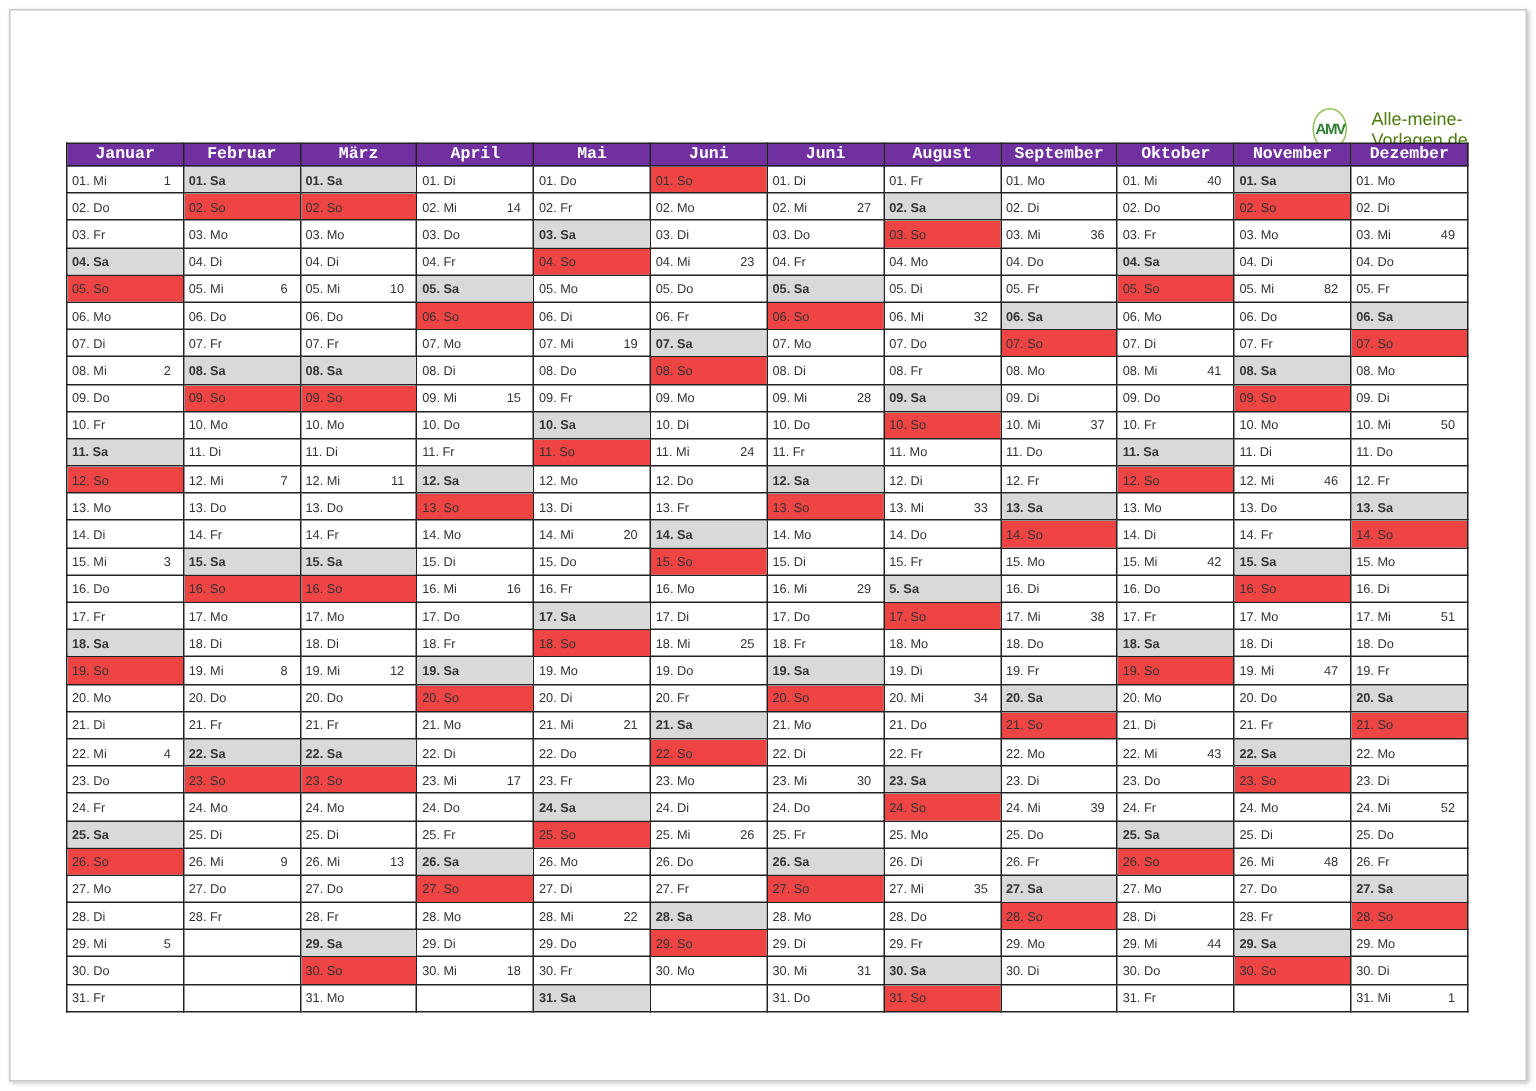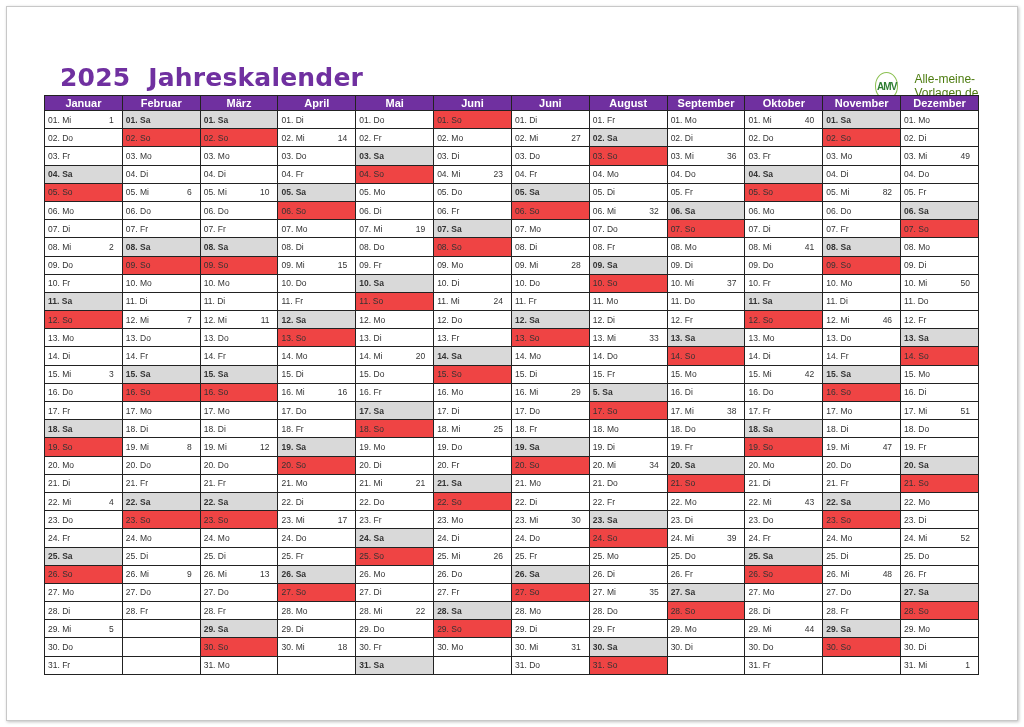--- a/index.html
+++ b/index.html
@@ -3,32 +3,31 @@
 <meta charset="utf-8">
 <style>
   html,body{margin:0;padding:0;}
   body{width:1024px;height:727px;background:#ffffff;position:relative;overflow:hidden;font-family:"Liberation Sans",sans-serif;}
   .page{position:absolute;left:6px;top:6px;width:1010px;height:713px;border:1px solid #c8c8c8;box-shadow:1px 1px 3px rgba(0,0,0,0.25);background:#fff;}
   .title{position:absolute;left:53px;top:56px;font-family:"DejaVu Sans",sans-serif;font-weight:bold;font-size:25px;color:#7030a0;letter-spacing:0.2px;white-space:pre;}
   .logo{position:absolute;left:868px;top:65px;display:flex;align-items:flex-start;}
   .logo-badge{width:26px;height:26px;border-radius:50%;border:1.5px solid #8cc152;display:flex;align-items:center;justify-content:center;font-size:10px;font-weight:bold;color:#2e7d32;letter-spacing:-1px;background:#fff;}
   .logo-text{font-size:12px;color:#4d7c0f;margin-left:16px;}
   table.cal{position:absolute;left:44px;top:95px;border-collapse:collapse;table-layout:fixed;width:935px;}
-  table.cal th{background:#7030a0;color:#ffffff;font-size:11px;font-weight:bold;height:14px;padding:0;border:1px solid #222;text-align:center;}
+  table.cal th{background:#7030a0;color:#ffffff;font-size:11px;font-weight:bold;height:14px;padding:0;border:1px solid #222;text-align:center;font-family:Liberation Mono, monospace;}
   table.cal td{height:17.2px;padding:0 3px;border:1px solid #222;font-size:8.5px;color:#333;position:relative;white-space:nowrap;overflow:hidden;}
   td.sa{background:#d9d9d9;font-weight:bold;}
   td.so{background:#ef4444;margin-top:14px;}
   td .kw{position:absolute;right:8px;top:50%;transform:translateY(-50%);}
   td .dt{display:inline-block;}
 </style>
 </head>
 <body>
 
 <div class="page">
-  <div class="title">2025  Jahreskalender</div>
   <div class="logo">
     <span class="logo-badge">AMV</span>
     <span class="logo-text">Alle-meine-Vorlagen.de</span>
   </div>
 </div>
 
 <table class="cal">
   <thead>
       <tr id="month-head">
         <th>Januar</th>

